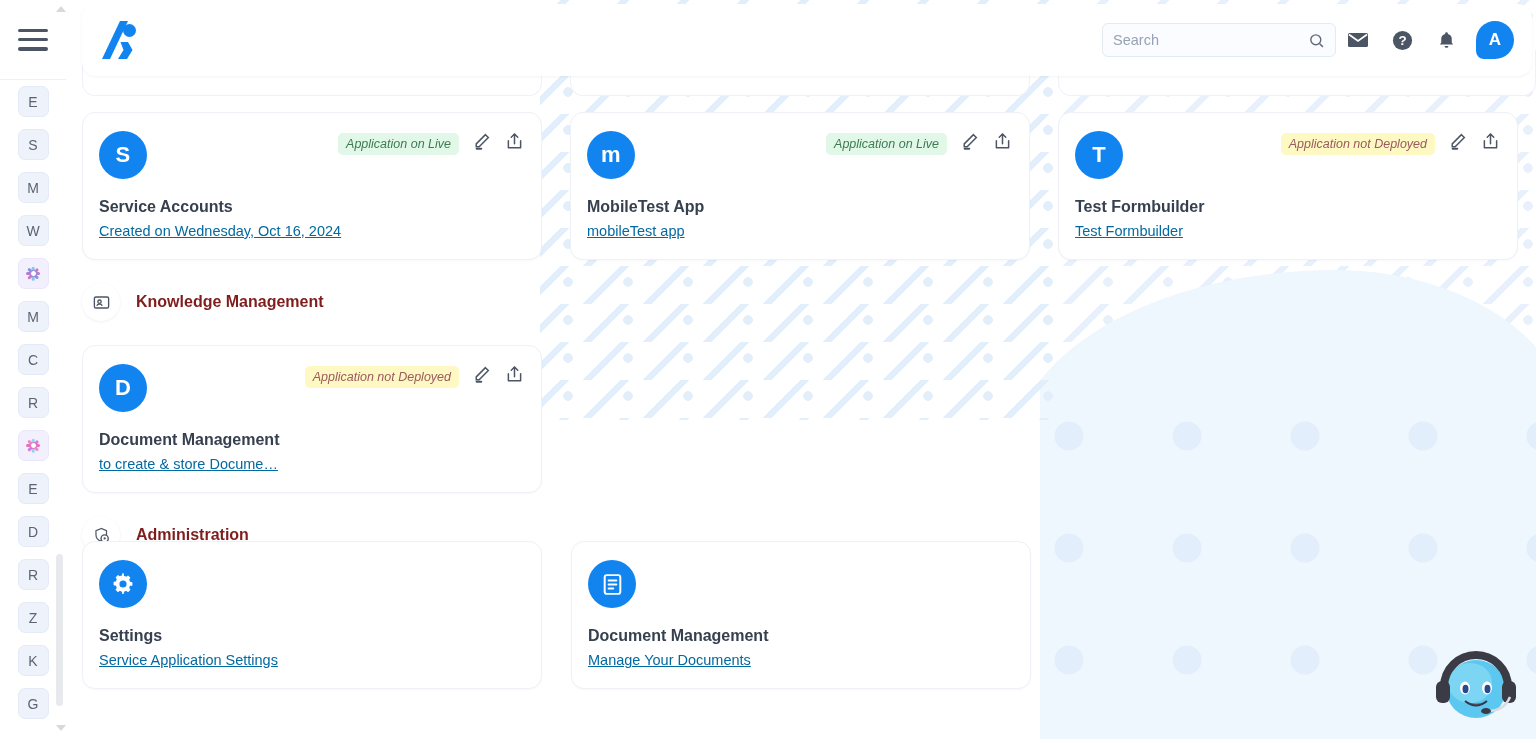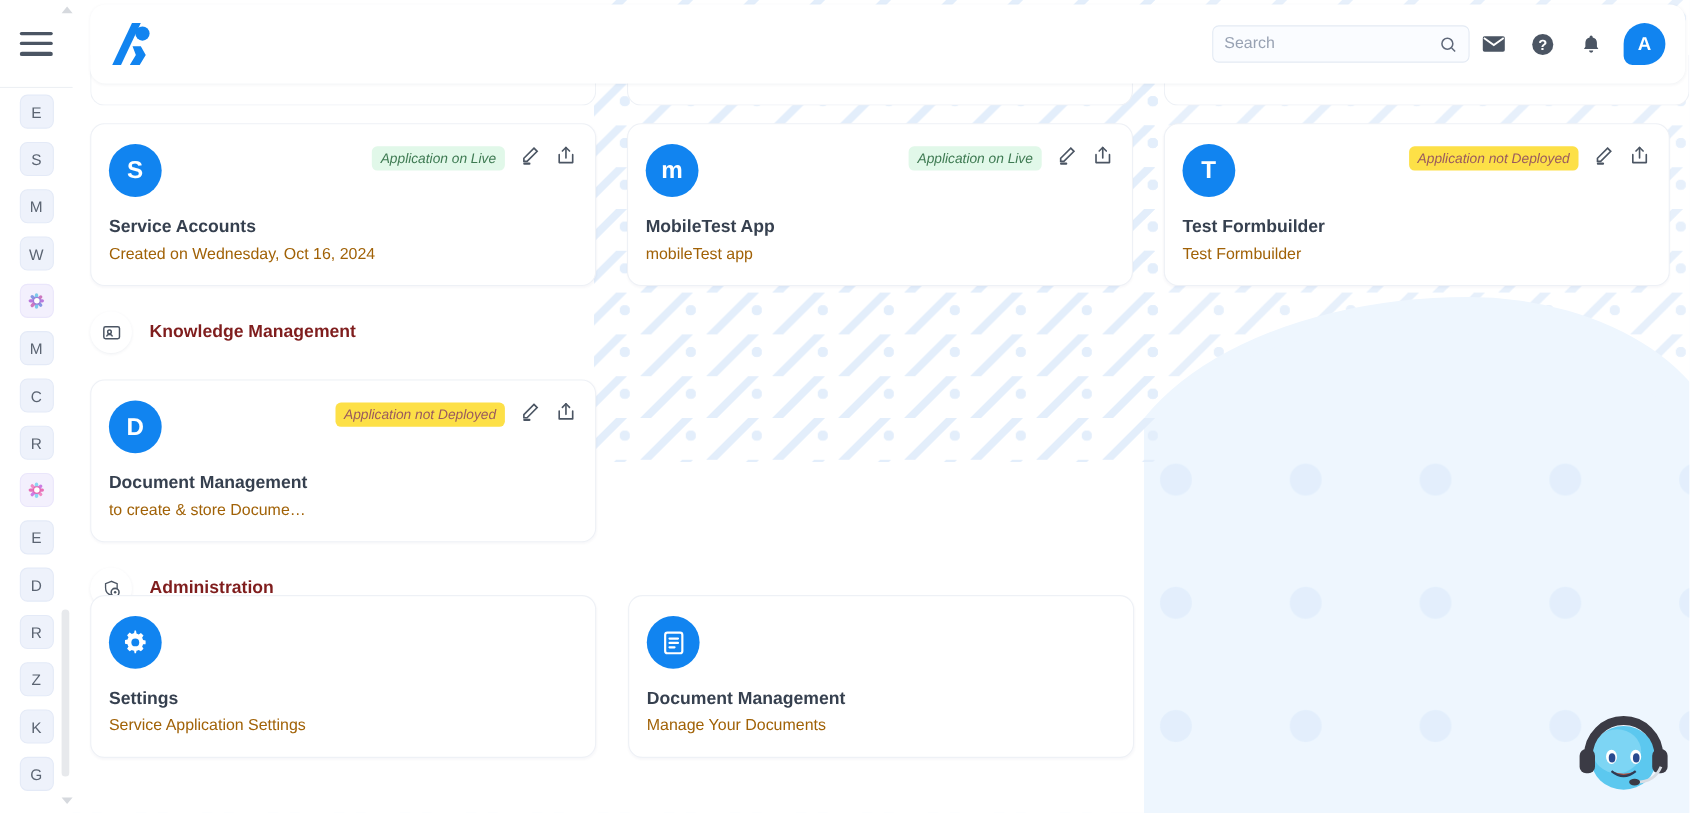--- a/index.html
+++ b/index.html
@@ -126,23 +126,23 @@
     box-shadow:0 1px 2px rgba(16,40,80,.03);
   }
   .app-avatar {
     width:48px; height:48px; border-radius:50%; background:#1184f0; color:#fff;
     display:flex; align-items:center; justify-content:center;
     font-size:22px; font-weight:700; letter-spacing:.3px;
   }
   .card-top-right { position:absolute; right:16px; top:18px; display:flex; align-items:center; gap:12px;font-style:italic; }
   .badge { font-size:12.5px; padding:4px 8px; border-radius:5px; white-space:nowrap; }
   .badge.live { background:#e1f8e9; color:#3e7a52; }
-  .badge.notdeployed { background:#fde047; color:#9a5a5e; }
+  .badge.notdeployed { background:#fef9c3; color:#9a5a5e; }
   .card-title { margin-top:19px; font-size:16px; font-weight:bold; color:#36404f; }
-  .card-sub { margin-top:7px; font-size:14.5px; color:#a16207; }
+  .card-sub { margin-top:7px; font-size:14.5px; color:#0369a1;text-decoration:underline; }
 
   .section-head { position:absolute; left:82px; display:flex; align-items:center; gap:16px; }
   .section-icon {
     width:38px; height:38px; border-radius:50%; background:#ffffff;
     display:flex; align-items:center; justify-content:center;
     box-shadow: 0 1px 3px rgba(16,40,80,.07);
   }
   .section-label { font-size:16px; font-weight:bold; color:#7f1d1d; }
 
   .tile-card {

